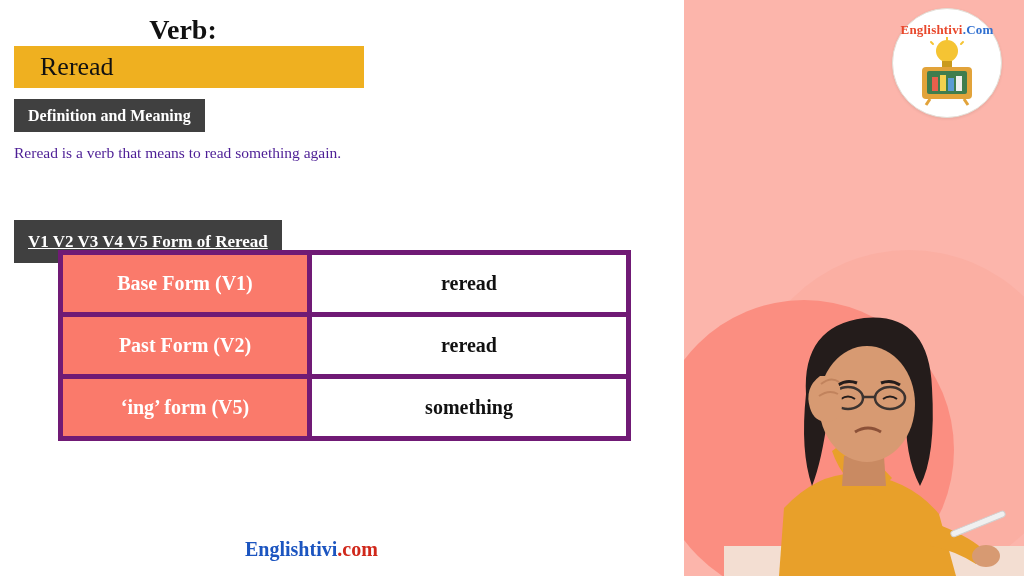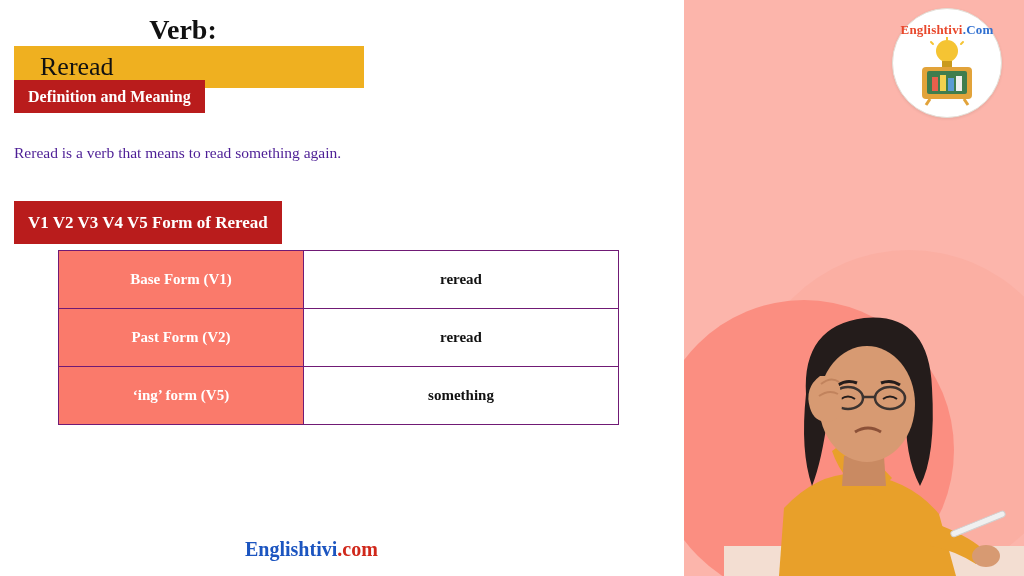--- a/index.html
+++ b/index.html
@@ -111,66 +111,68 @@
   .verb-word {
     font-size: 26px;
     font-weight: normal;
     color: #111111;
     font-family: "Liberation Serif", serif;
   }
 
   
   .black-tag {
     position: absolute;
-    background: #b91c1c;
+    background: #404040;
     color: #ffffff;
     font-weight: bold;
     font-family: "Liberation Serif", serif;
     display: flex;
     align-items: center;
     box-sizing: border-box;
+    margin-top: 19px;
   }
   #def-tag {
     top: 80px;
     left: 14px;
     height: 33px;
     padding: 0 14px;
     font-size: 16px;
   }
   #forms-tag {
     top: 201px;
     left: 14px;
     height: 43px;
     padding: 0 14px;
     font-size: 17px;
+    text-decoration: underline;
   }
 
   .definition {
     position: absolute;
     top: 144px;
     left: 14px;
     font-size: 15.5px;
     color: #4c1d95;
     font-family: "Liberation Serif", serif;
   }
 
   
   .forms-table {
     position: absolute;
     top: 250px;
     left: 58px;
     border-collapse: collapse;
     table-layout: fixed;
   }
   .forms-table td {
-    border: 1px solid #701a75;
+    border: 5px solid #701a75;
     height: 55px;
     font-family: "Liberation Serif", serif;
     font-weight: bold;
-    font-size: 15px;
+    font-size: 20px;
   }
   .forms-table td.label {
     width: 242px;
     background: #fa7a6b;
     color: #ffffff;
     text-align: center;
   }
   .forms-table td.value {
     width: 312px;
     background: #ffffff;

